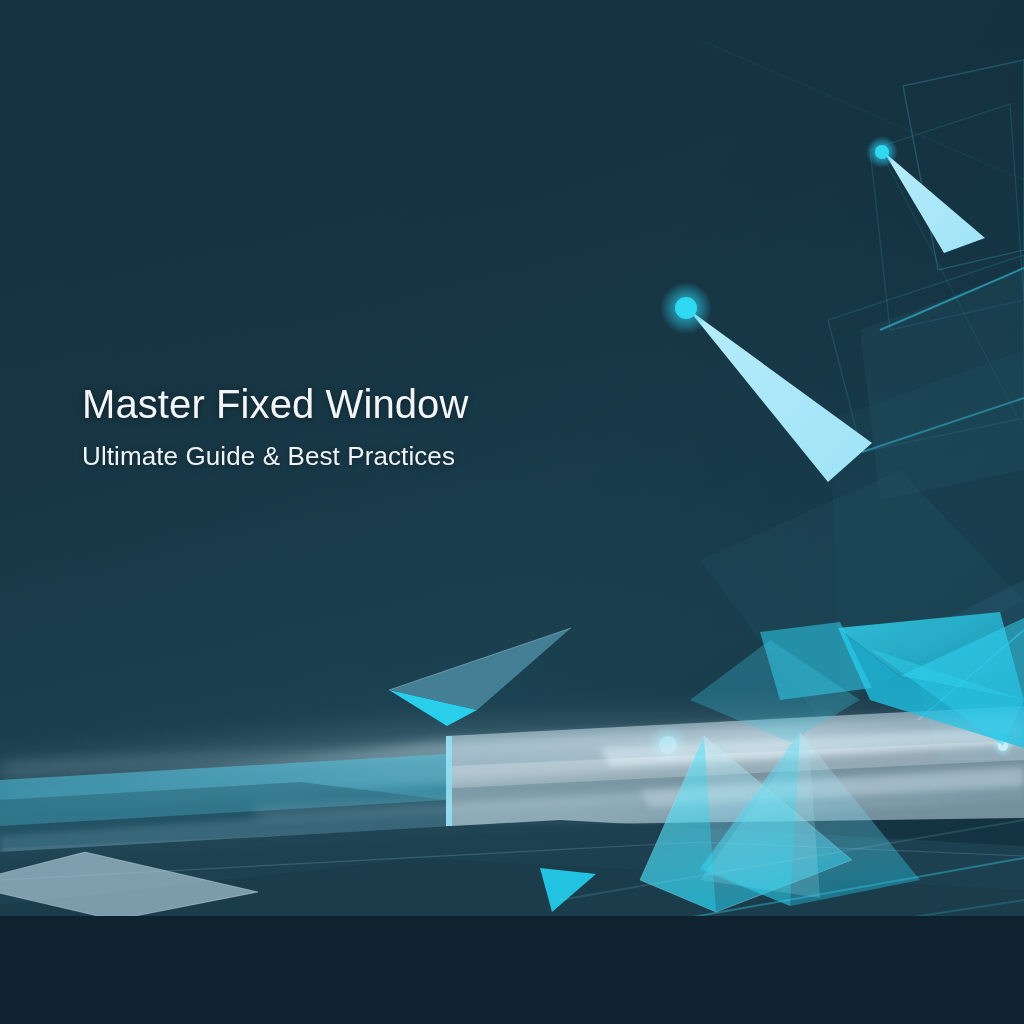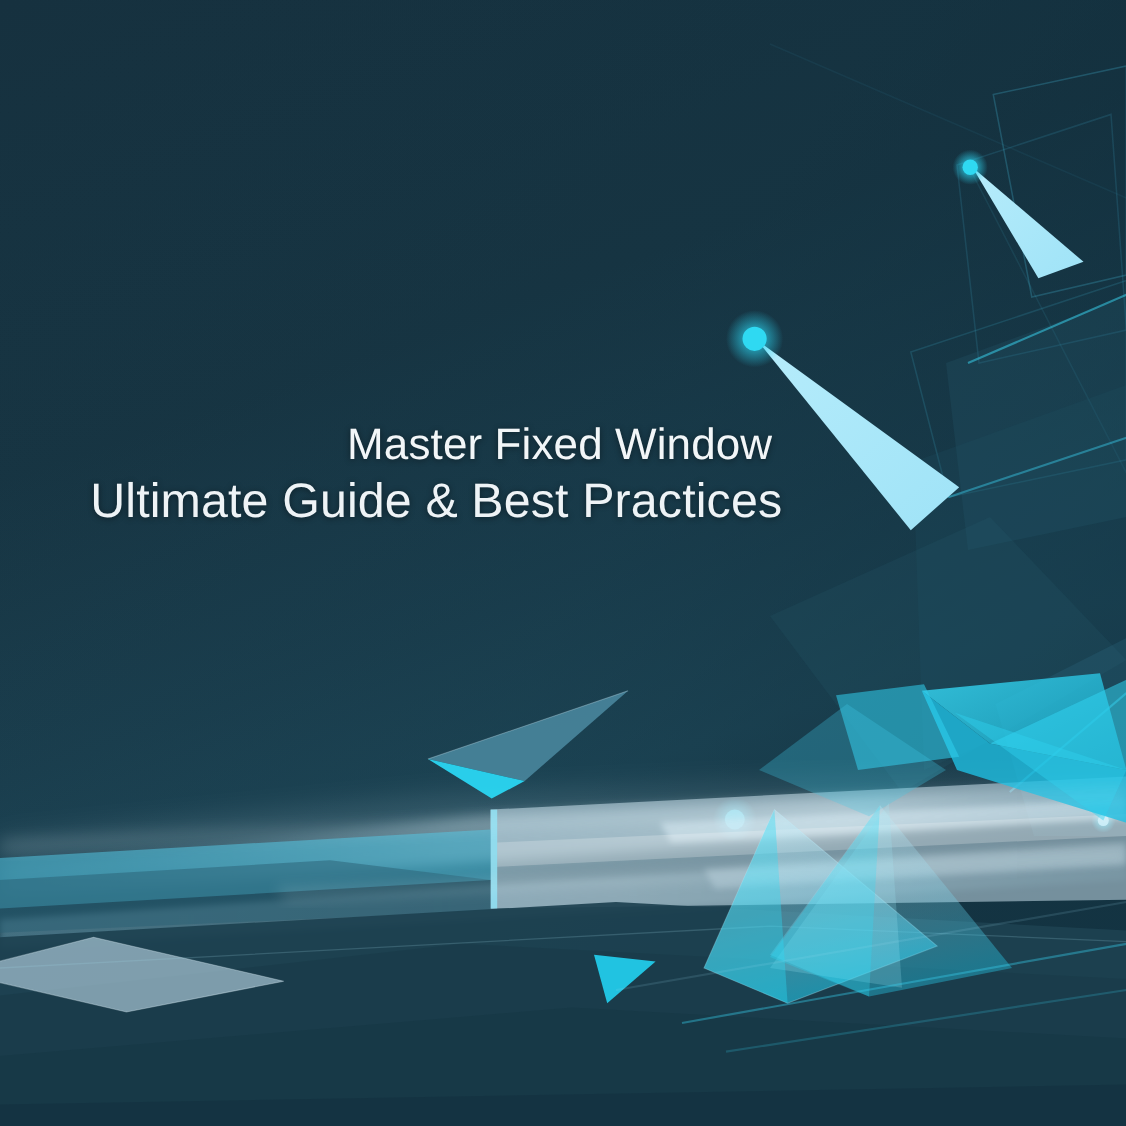--- a/index.html
+++ b/index.html
@@ -4,25 +4,24 @@
 <title>Hero Banner</title>
 <style>
   html, body {
     margin: 0;
     padding: 0;
     background: #0e2230;
   }
   #stage {
     position: relative;
     width: 1024px;
-    height: 1024px;
+    height: 916px;
     overflow: hidden;
     font-family: "Liberation Sans", sans-serif;
     background: #3b82f6;
-    text-align: right;
   }
   #art {
     position: absolute;
     inset: 0;
     width: 1024px;
     height: 1024px;
     display: block;
   }
   .title-block {
     position: absolute;
@@ -36,21 +35,21 @@
     font-size: 40px;
     line-height: 64px;
     font-weight: 400;
     letter-spacing: 0.1px;
     white-space: nowrap;
     text-shadow: 0 1px 6px rgba(0,0,0,0.45);
   }
   .t-line2 { margin-top: -2px; }
   .t-line3 {
     color: #eef3f6;
-    font-size: 44px;
+    font-size: 26px;
     line-height: 44px;
     font-weight: 400;
     letter-spacing: 0.1px;
     white-space: nowrap;
     margin-top: -2px;
     text-shadow: 0 1px 6px rgba(0,0,0,0.45);
   }
 </style>
 </head>
 <body>

